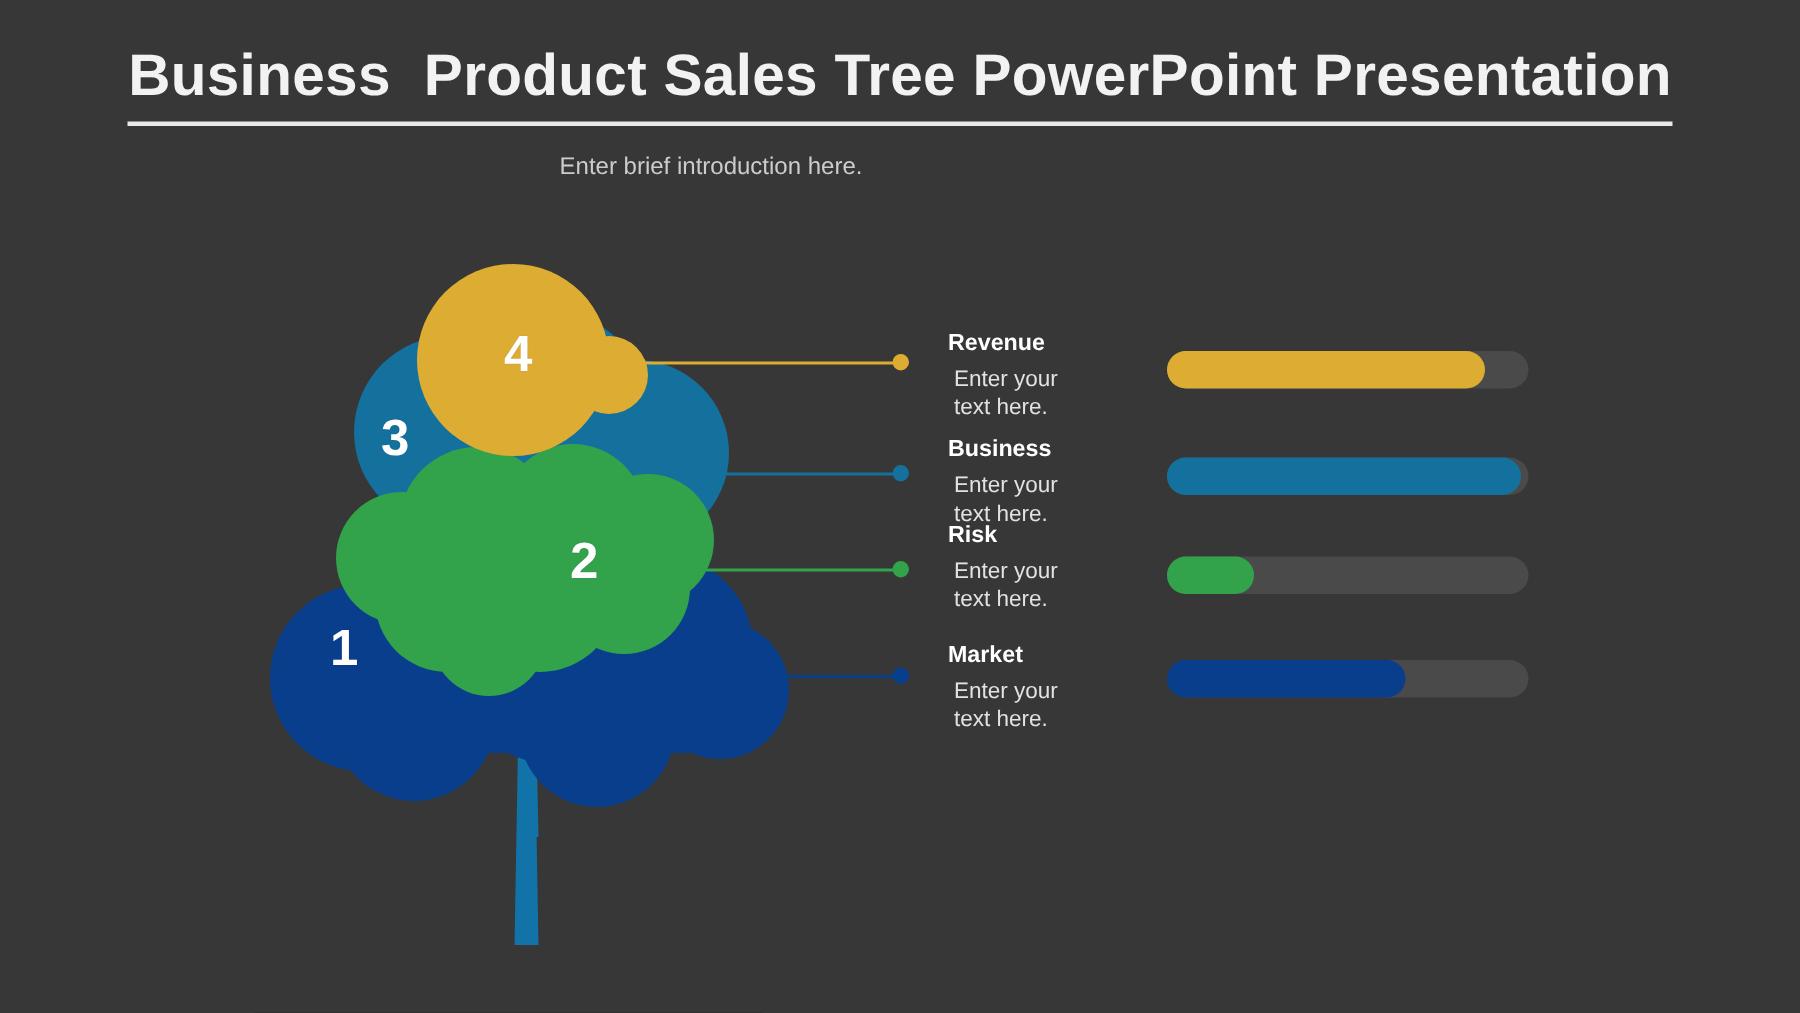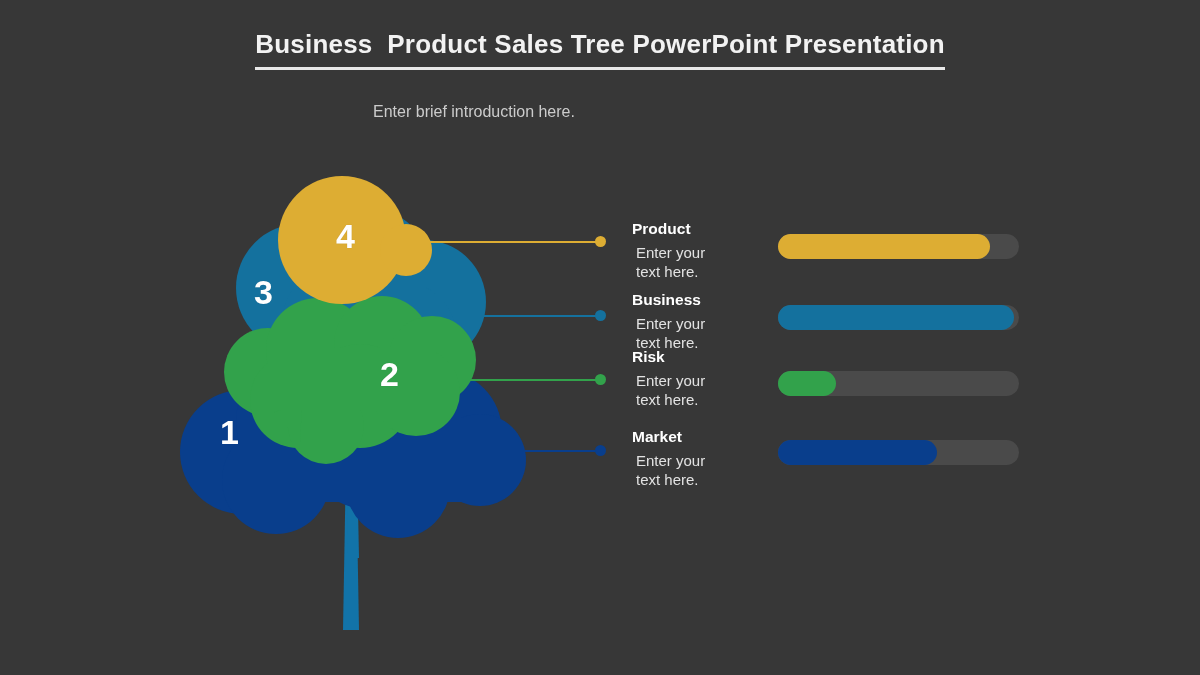--- a/index.html
+++ b/index.html
@@ -20,21 +20,21 @@
   #title-block {
     position: absolute;
     left: 0;
     top: 30px;
     width: 1200px;
     text-align: center;
   }
   #slide-title {
     display: inline-block;
     color: #f2f2f2;
-    font-size: 26px;
+    font-size: 39px;
     font-weight: bold;
     letter-spacing: 0.2px;
     line-height: 1.1;
     white-space: pre;
     border-bottom: 3px solid #e8e8e8;
     padding-bottom: 8px;
   }
   #slide-subtitle {
     position: absolute;
     left: 0;
@@ -184,21 +184,21 @@
   <div class="connector-line" style="left:464px; top:315px; width:136px; background:#14719e;"></div>
   <div class="connector-dot" style="left:595px; top:310px; background:#14719e;"></div>
 
   <div class="connector-line" style="left:452px; top:379px; width:148px; background:#32a24b;"></div>
   <div class="connector-dot" style="left:595px; top:374px; background:#32a24b;"></div>
 
   <div class="connector-line" style="left:520px; top:450px; width:80px; background:#093e8c;"></div>
   <div class="connector-dot" style="left:595px; top:445px; background:#093e8c;"></div>
 
   <div class="legend-item" style="top:220px;">
-    <p class="legend-title">Product</p>
+    <p class="legend-title">Revenue</p>
     <p class="legend-desc">Enter your text here.</p>
   </div>
   <div class="legend-item" style="top:291px;">
     <p class="legend-title">Business</p>
     <p class="legend-desc">Enter your text here.</p>
   </div>
   <div class="legend-item" style="top:348px;">
     <p class="legend-title">Risk</p>
     <p class="legend-desc">Enter your text here.</p>
   </div>

